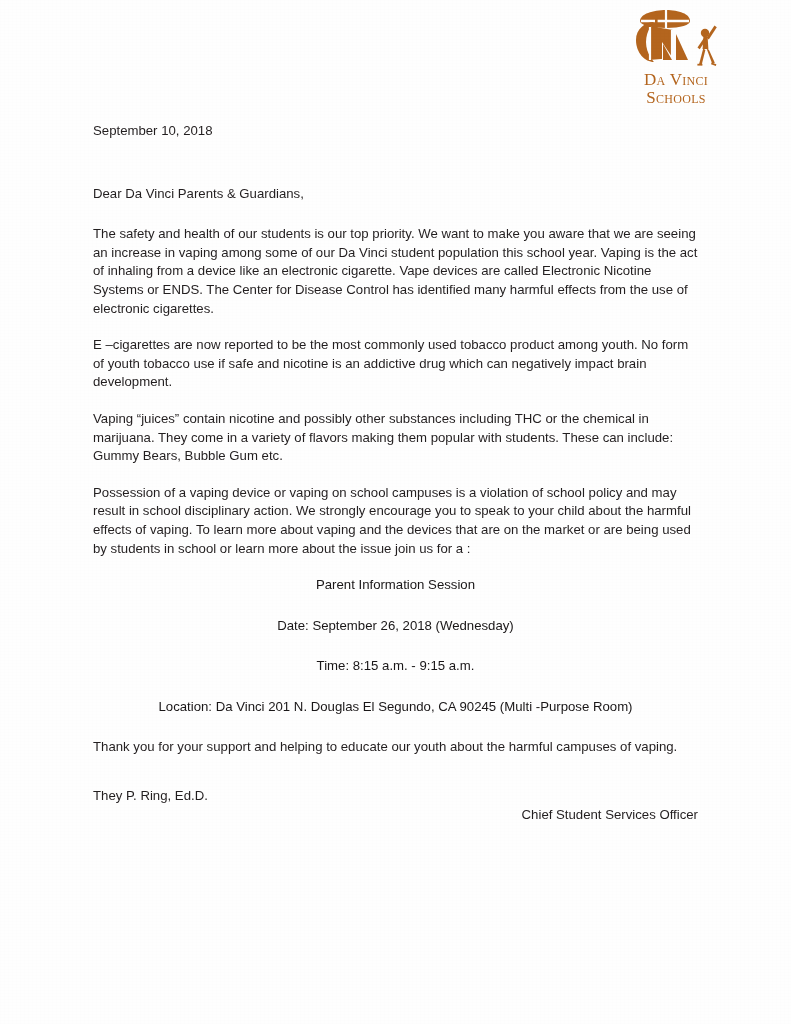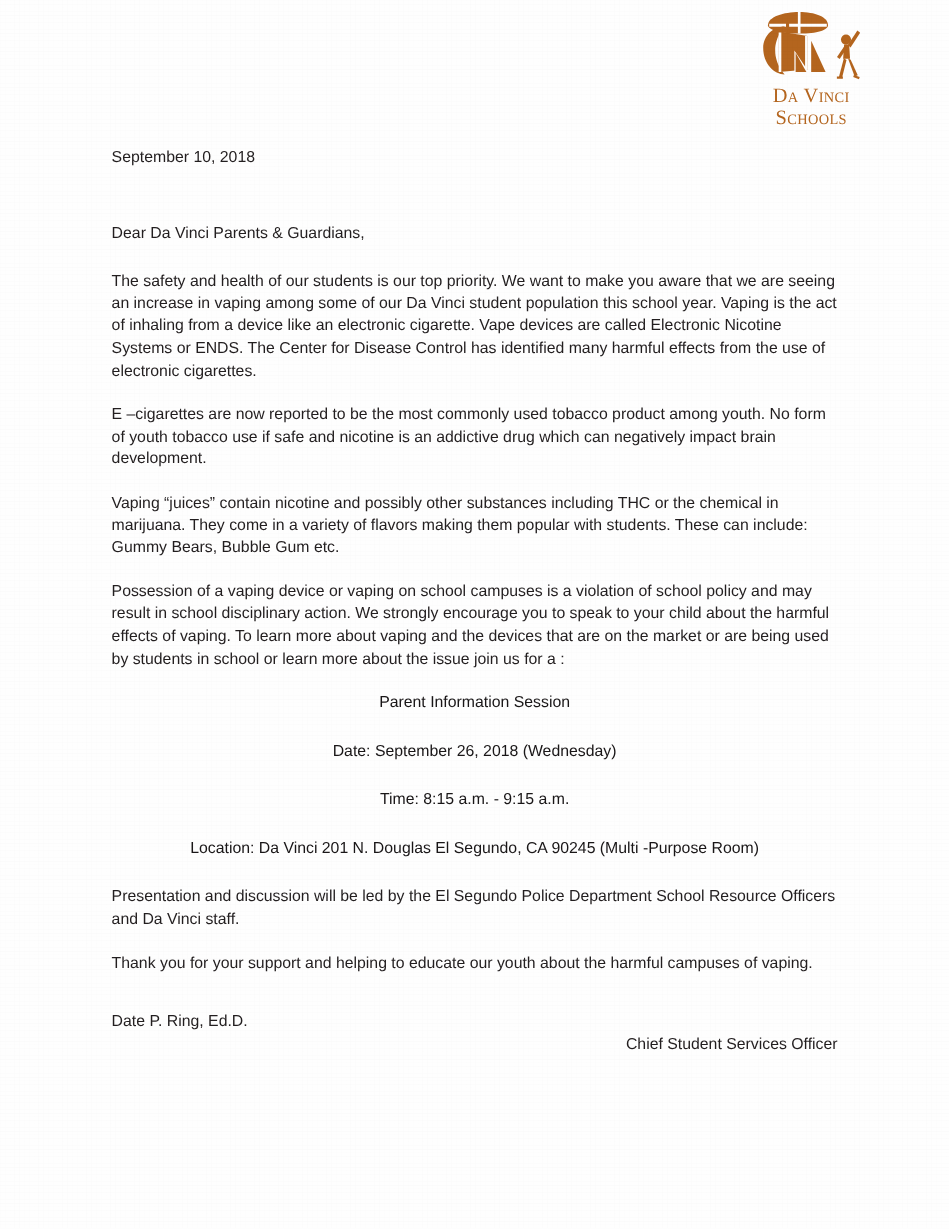--- a/index.html
+++ b/index.html
@@ -166,24 +166,23 @@
     <p class="para">The safety and health of our students is our top priority. We want to make you aware that we are seeing an increase in vaping among some of our Da Vinci student population this school year. Vaping is the act of inhaling from a device like an electronic cigarette. Vape devices are called Electronic Nicotine Systems or ENDS. The Center for Disease Control has identified many harmful effects from the use of electronic cigarettes.</p>
     <p class="para">E –cigarettes are now reported to be the most commonly used tobacco product among youth. No form of youth tobacco use if safe and nicotine is an addictive drug which can negatively impact brain development.</p>
     <p class="para">Vaping “juices” contain nicotine and possibly other substances including THC or the chemical in marijuana. They come in a variety of flavors making them popular with students. These can include: Gummy Bears, Bubble Gum etc.</p>
     <p class="para">Possession of a vaping device or vaping on school campuses is a violation of school policy and may result in school disciplinary action. We strongly encourage you to speak to your child about the harmful effects of vaping. To learn more about vaping and the devices that are on the market or are being used by students in school or learn more about the issue join us for a :</p>
 
     <div class="cb-line first">Parent Information Session</div>
     <div class="cb-line">Date: September 26, 2018 (Wednesday)</div>
     <div class="cb-line">Time: 8:15 a.m. - 9:15 a.m.</div>
     <div class="cb-line">Location: Da Vinci 201 N. Douglas El Segundo, CA 90245 (Multi -Purpose Room)</div>
 
-    <p class="para">Presentation and discussion will be led by the El Segundo Police Department School Resource Officers and Da Vinci staff.</p>
     <p class="para">Thank you for your support and helping to educate our youth about the harmful campuses of vaping.</p>
 
     <div class="sig-block">
-      <div class="sig-name">Date P. Ring, Ed.D.</div>
+      <div class="sig-name">They P. Ring, Ed.D.</div>
       <div class="sig-title">Chief Student Services Officer</div>
     </div>
 
   </div>
 
   <div class="scan-noise"></div>
 </div>
 
 </body></html>

